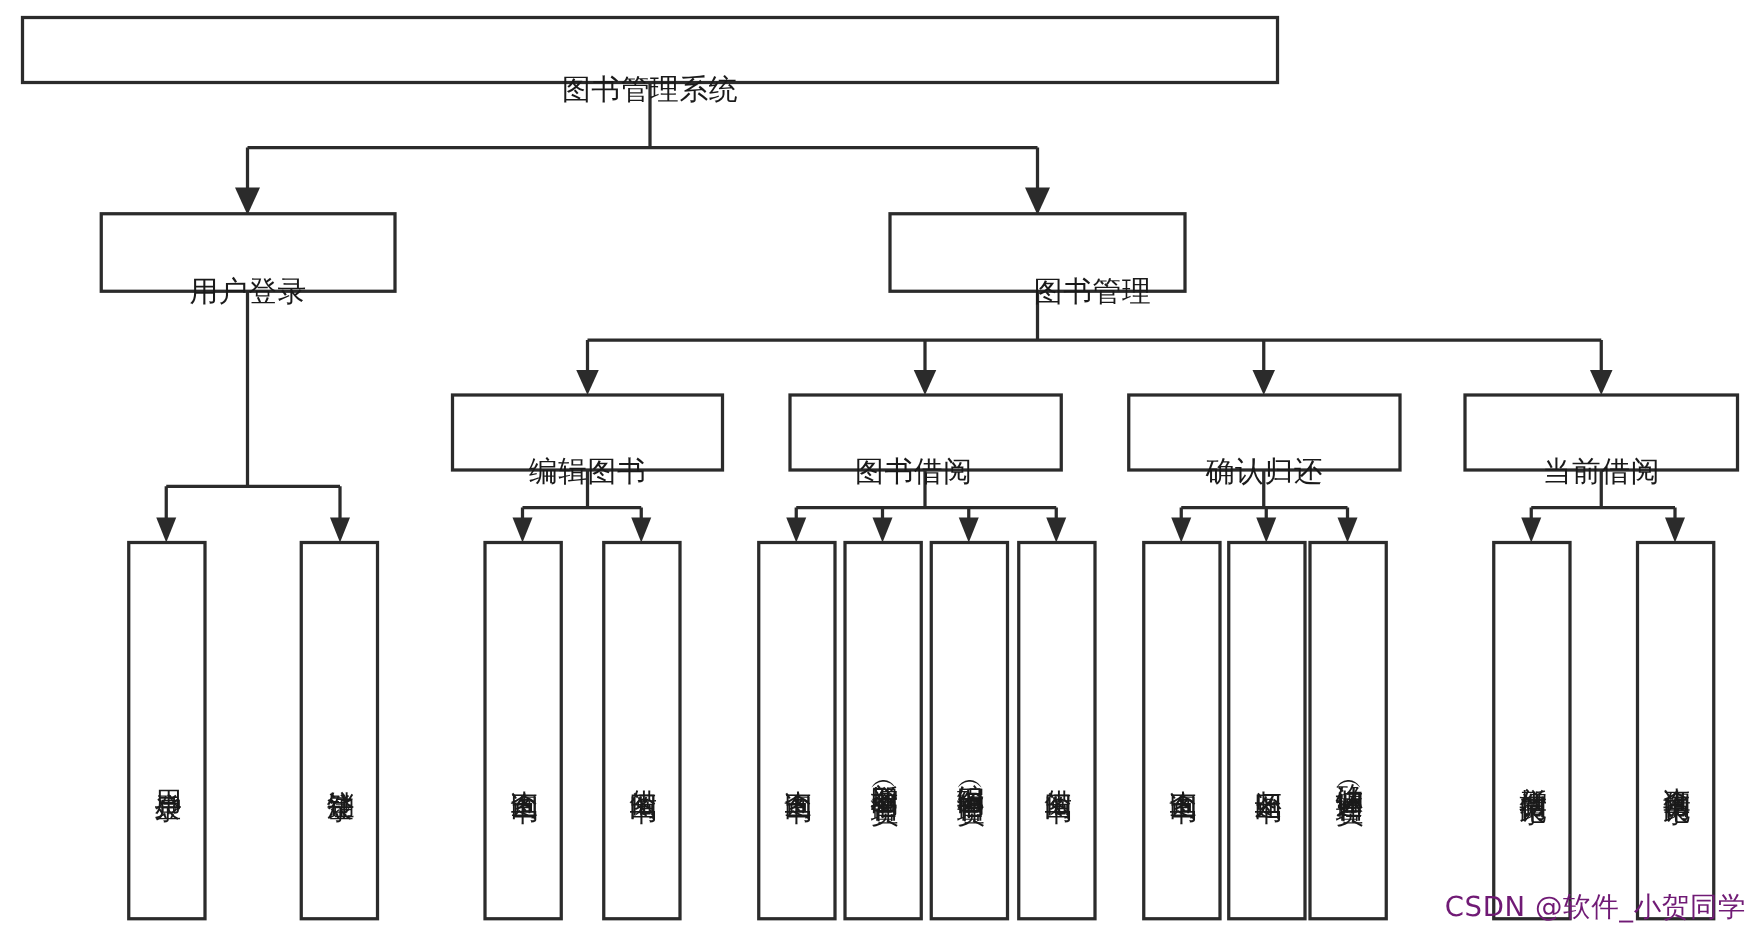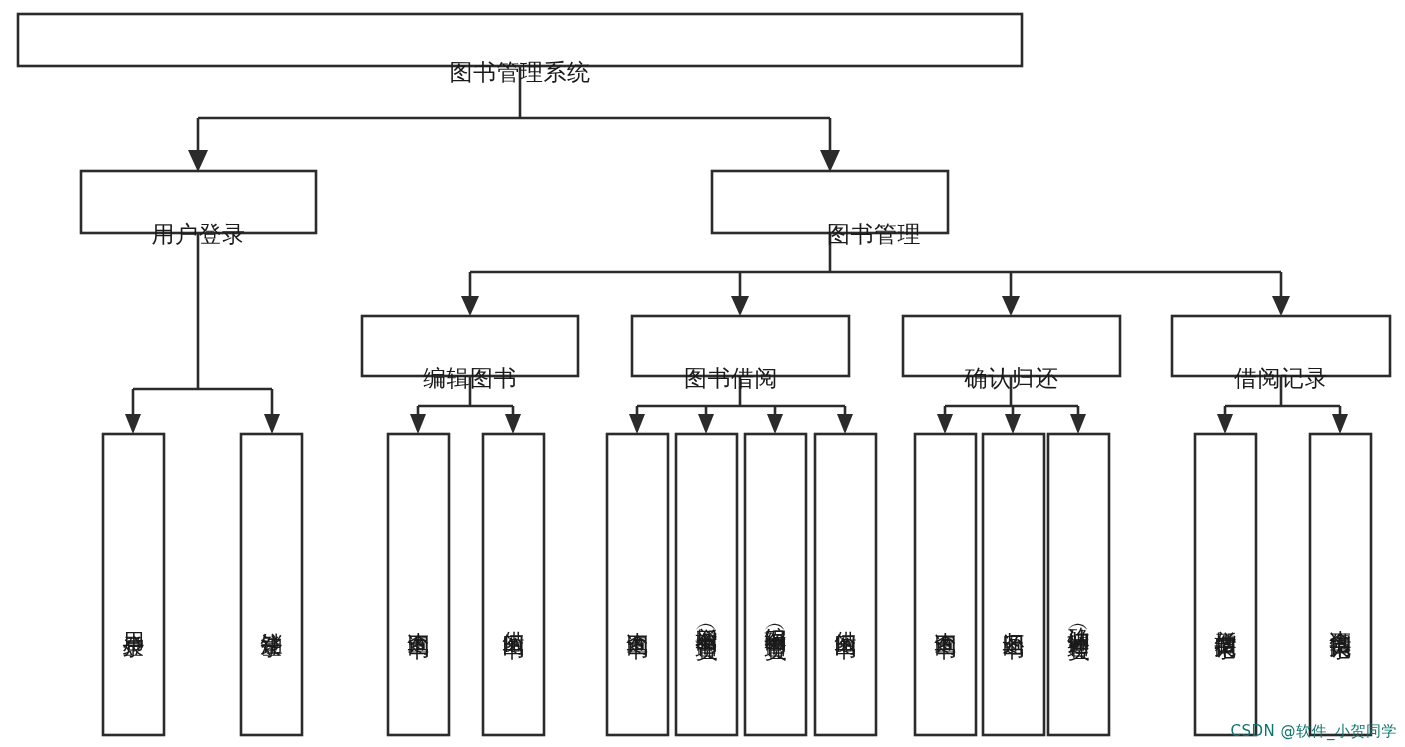--- a/index.html
+++ b/index.html
@@ -62,22 +62,22 @@
     line-height: 1.28;
     writing-mode: vertical-rl;
     text-orientation: upright;
     letter-spacing: 2px;
     white-space: nowrap;
   }
   .watermark {
     position: absolute;
     right: 8px;
     bottom: 6px;
-    font-size: 15px;
-    color: #0f766e;
+    font-size: 22px;
+    color: #701a75;
     font-family: "DejaVu Sans", "Liberation Sans", sans-serif;
     letter-spacing: 0.5px;
     white-space: nowrap;
   }
 </style>
 </head>
 <body>
 
 <div id="diagram-root">
 
@@ -158,21 +158,21 @@
   </svg>
 
   <div class="node-label horizontal" style="left:18px; top:14px; width:1004px; height:52px;">图书管理系统</div>
 
   <div class="node-label horizontal" style="left:81px; top:171px; width:235px; height:62px;">用户登录</div>
   <div class="node-label horizontal" style="left:733px; top:171px; width:282px; height:62px;">图书管理</div>
 
   <div class="node-label horizontal" style="left:362px; top:316px; width:216px; height:60px;">编辑图书</div>
   <div class="node-label horizontal" style="left:632px; top:316px; width:198px; height:60px;">图书借阅</div>
   <div class="node-label horizontal" style="left:903px; top:316px; width:217px; height:60px;">确认归还</div>
-  <div class="node-label horizontal" style="left:1172px; top:316px; width:218px; height:60px;">借阅记录</div>
+  <div class="node-label horizontal" style="left:1172px; top:316px; width:218px; height:60px;">当前借阅</div>
 
   <div class="node-label vertical" style="left:103px; top:434px; width:61px; height:301px;">用户登录</div>
   <div class="node-label vertical" style="left:241px; top:434px; width:61px; height:301px;">注销登录</div>
 
   <div class="node-label vertical" style="left:388px; top:434px; width:61px; height:301px;">查询图书</div>
   <div class="node-label vertical" style="left:483px; top:434px; width:61px; height:301px;">借阅图书</div>
 
   <div class="node-label vertical" style="left:607px; top:434px; width:61px; height:301px;">查询图书</div>
   <div class="node-label vertical" style="left:676px; top:434px; width:61px; height:301px;">新增图书（管理员）</div>
   <div class="node-label vertical" style="left:745px; top:434px; width:61px; height:301px;">编辑图书（管理员）</div>

